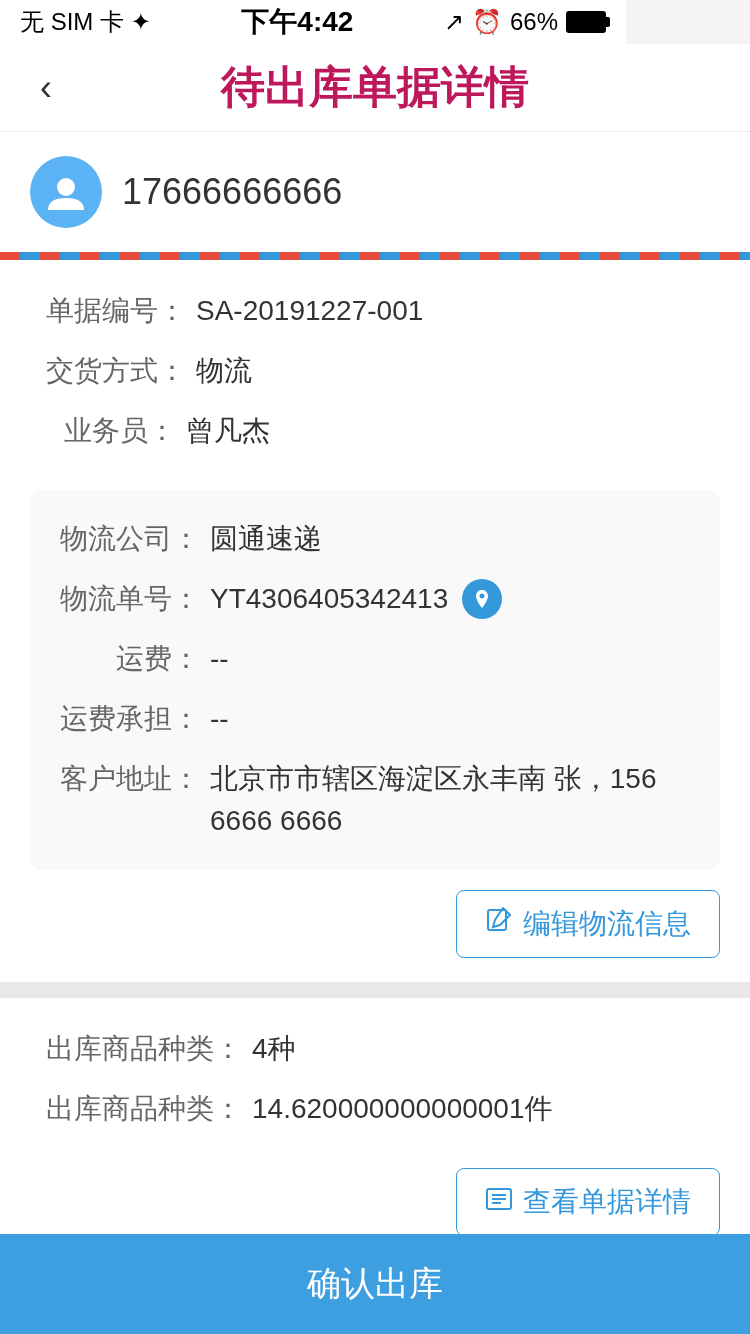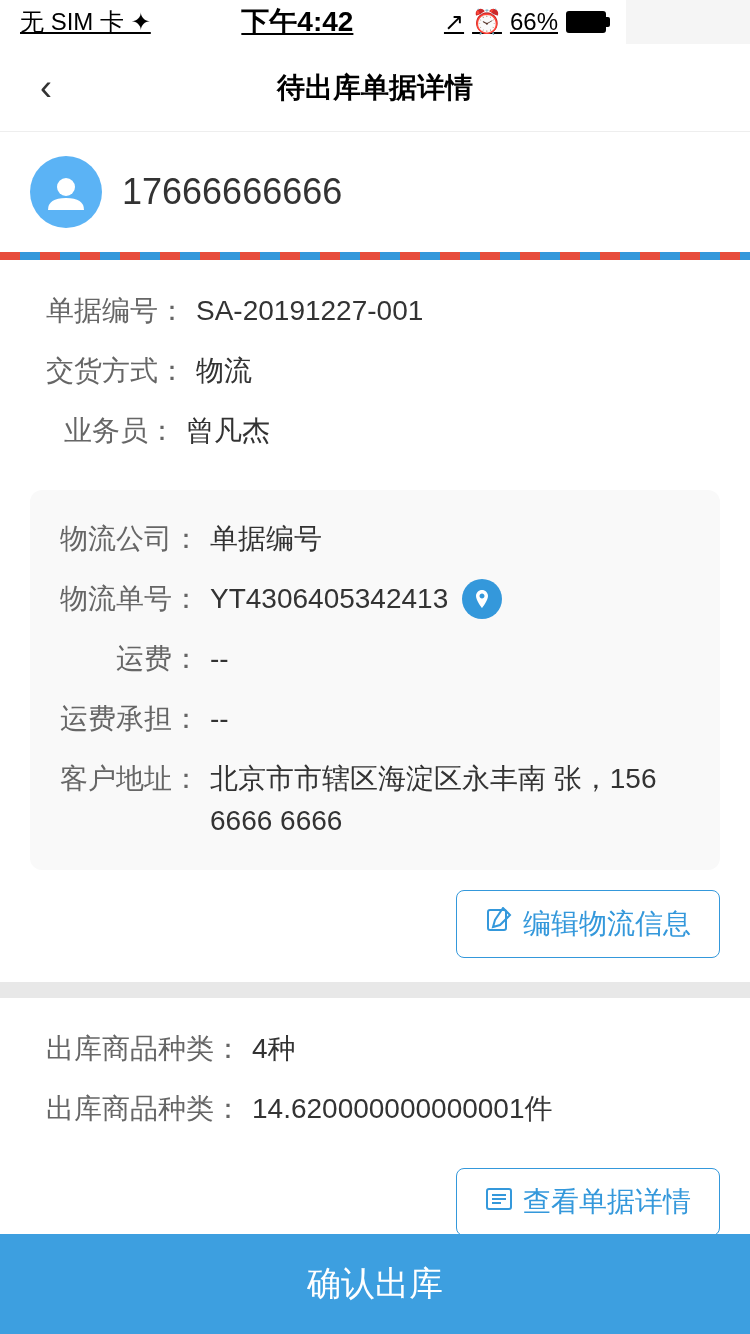--- a/index.html
+++ b/index.html
@@ -17,21 +17,20 @@
     .status-bar {
       width: 626px;
       height: 44px;
       background: #fff;
       display: flex;
       align-items: center;
       justify-content: space-between;
       padding: 0 20px;
       font-size: 24px;
       color: #000;
-      text-decoration: underline;
     }
     .status-left { display: flex; align-items: center; gap: 10px; }
     .status-center { font-size: 28px; font-weight: 600; }
     .status-right { display: flex; align-items: center; gap: 8px; font-size: 24px; }
 
     
     .nav-bar {
       width: 750px;
       height: 88px;
       background: #fff;
@@ -44,23 +43,23 @@
     .nav-back {
       font-size: 36px;
       color: #333;
       cursor: pointer;
       padding: 10px;
     }
     .nav-title {
       position: absolute;
       left: 50%;
       transform: translateX(-50%);
-      font-size: 28px;
+      font-size: 44px;
       font-weight: 600;
-      color: #000000;
+      color: #be185d;
     }
 
     
     .customer-header {
       background: #fff;
       padding: 24px 30px;
       display: flex;
       align-items: center;
       gap: 20px;
       border-bottom: none;
@@ -284,21 +283,21 @@
       <span class="info-label">业务员：</span>
       <span class="info-value">曾凡杰</span>
     </div>
   </div>
 
   <div class="white-bg" style="padding: 0 0 0 0;">
     <div class="logistics-card">
       <div class="logistics-row">
         <span class="logistics-label">物流公司：</span>
         <div class="logistics-value">
-          <span>单据编号</span>
+          <span>圆通速递</span>
         </div>
       </div>
       <div class="logistics-row">
         <span class="logistics-label">物流单号：</span>
         <div class="logistics-value">
           <span>YT4306405342413</span>
           <div class="location-icon">
             <svg width="22" height="22" viewBox="0 0 22 22" fill="none">
               <path d="M11 2C7.69 2 5 4.69 5 8C5 12.5 11 20 11 20C11 20 17 12.5 17 8C17 4.69 14.31 2 11 2ZM11 10.5C9.62 10.5 8.5 9.38 8.5 8C8.5 6.62 9.62 5.5 11 5.5C12.38 5.5 13.5 6.62 13.5 8C13.5 9.38 12.38 10.5 11 10.5Z" fill="white"></path>
             </svg>

